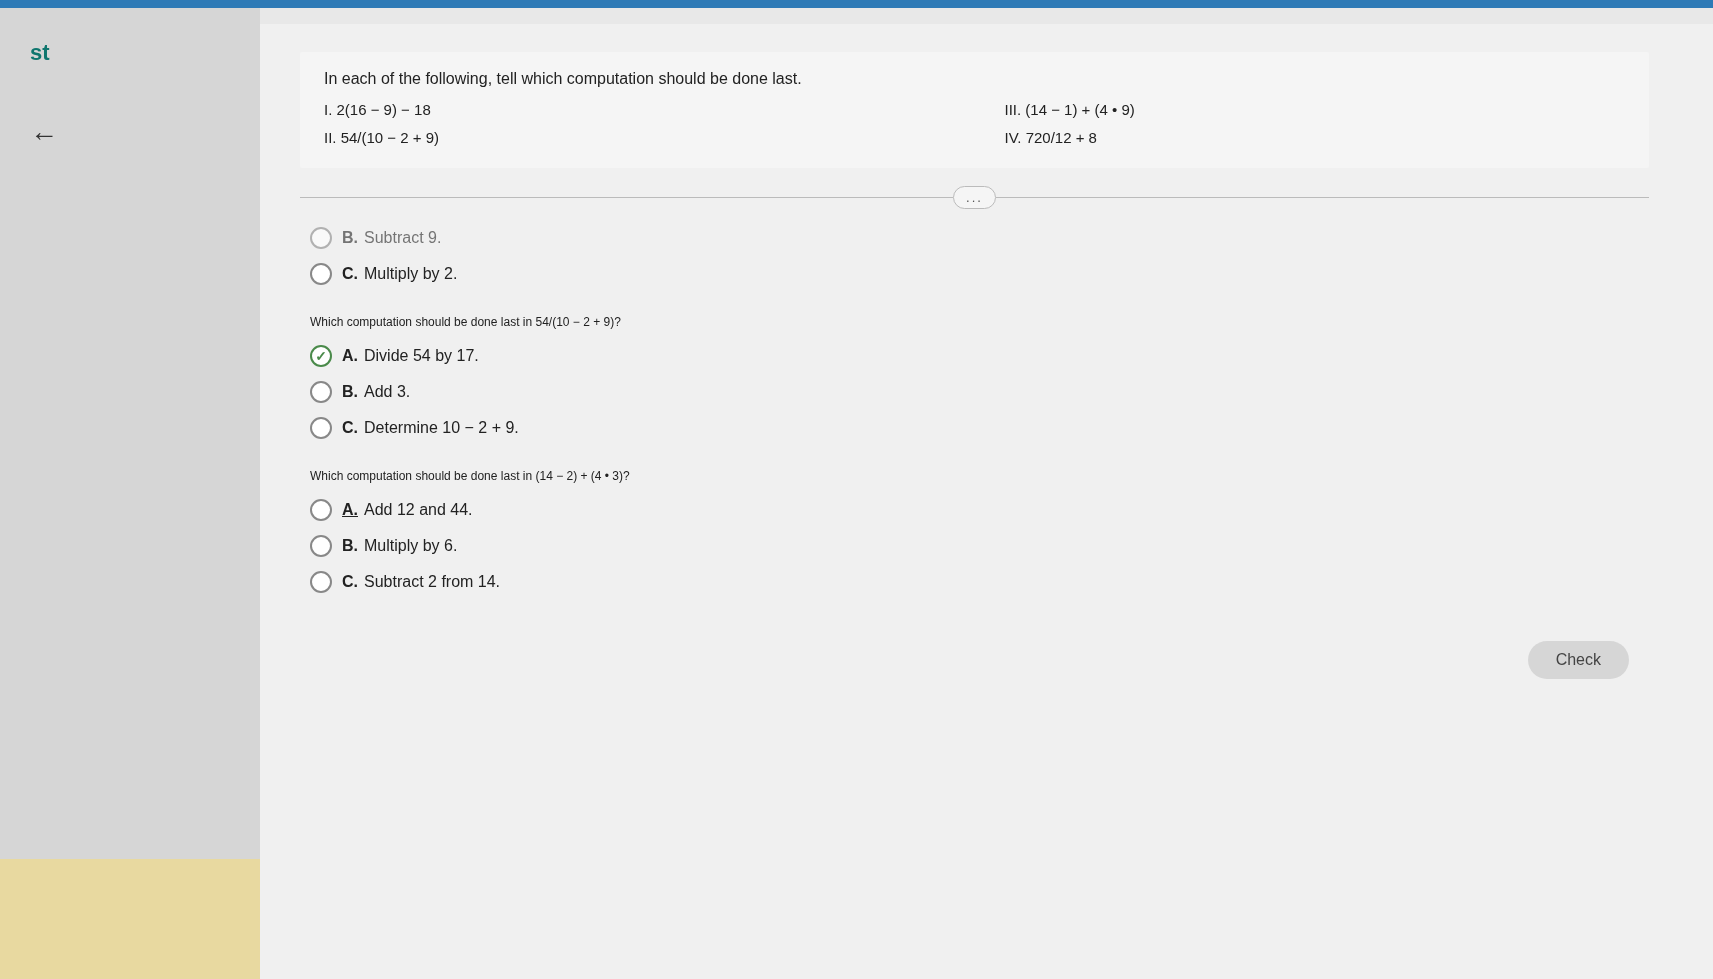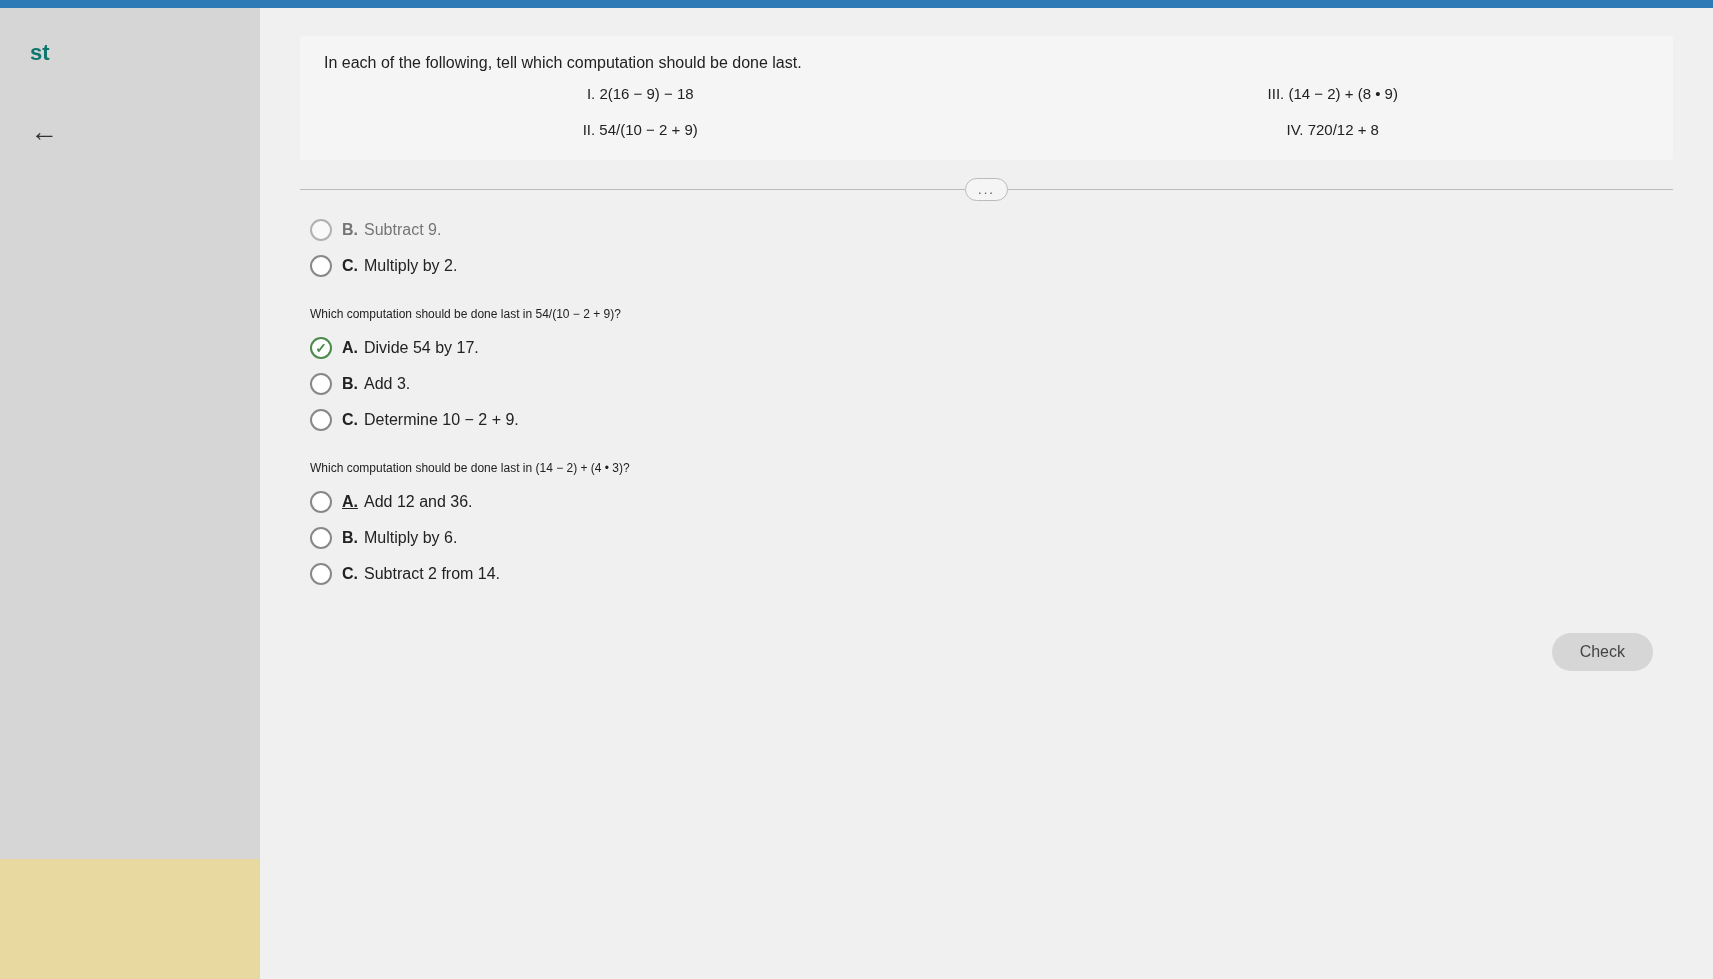--- a/index.html
+++ b/index.html
@@ -59,45 +59,44 @@
       height: 120px;
       background: #e8d9a0;
     }
 
     
     .main-content {
       flex: 1;
       background: #f0f0f0;
       padding-top: 28px;
       padding-left: 40px;
-      padding-right: 40px;
-      margin-top: 8px;
+      padding-right: 64px;
+      margin-top: 24px;
       overflow-y: auto;
     }
 
     .instructions-box {
       background: #f5f5f5;
       padding: 18px 24px 18px 24px;
       margin-bottom: 0;
       border-radius: 2px;
     }
 
     .instructions-title {
       font-size: 16px;
       color: #222;
       margin-bottom: 10px;
     }
 
     .instructions-grid {
       display: grid;
       grid-template-columns: 1fr 1fr;
-      gap: 12px 60px;
+      gap: 4px 60px;
       font-size: 15px;
       color: #222;
-      text-align: center;
     }
 
     .instructions-grid div {
       line-height: 1.6;
     }
 
     
     .divider-row {
       display: flex;
       align-items: center;
@@ -214,21 +213,21 @@
   <div class="sidebar-back-icon">←</div>
   <div class="sidebar-yellow"></div>
 </div>
 
 <div class="main-content">
 
   <div class="instructions-box">
     <div class="instructions-title">In each of the following, tell which computation should be done last.</div>
     <div class="instructions-grid">
       <div>I. 2(16 − 9) − 18</div>
-      <div>III. (14 − 2) + (8 • 9)</div>
+      <div>III. (14 − 1) + (4 • 9)</div>
       <div>II. 54/(10 − 2 + 9)</div>
       <div>IV. 720/12 + 8</div>
     </div>
   </div>
 
   <div class="divider-row">
     <div class="divider-line"></div>
     <button class="dots-btn">...</button>
     <div class="divider-line"></div>
   </div>
@@ -265,21 +264,21 @@
         <span class="option-label">C.</span>
         <span>Determine 10 − 2 + 9.</span>
       </div>
     </div>
 
     <div class="question-block">
       <div class="question-text">Which computation should be done last in (14 − 2) + (4 • 3)?</div>
       <div class="answer-option">
         <div class="radio-outer"></div>
         <span class="option-label underlined">A.</span>
-        <span>Add 12 and 36.</span>
+        <span>Add 12 and 44.</span>
       </div>
       <div class="answer-option">
         <div class="radio-outer"></div>
         <span class="option-label">B.</span>
         <span>Multiply by 6.</span>
       </div>
       <div class="answer-option">
         <div class="radio-outer"></div>
         <span class="option-label">C.</span>
         <span>Subtract 2 from 14.</span>

